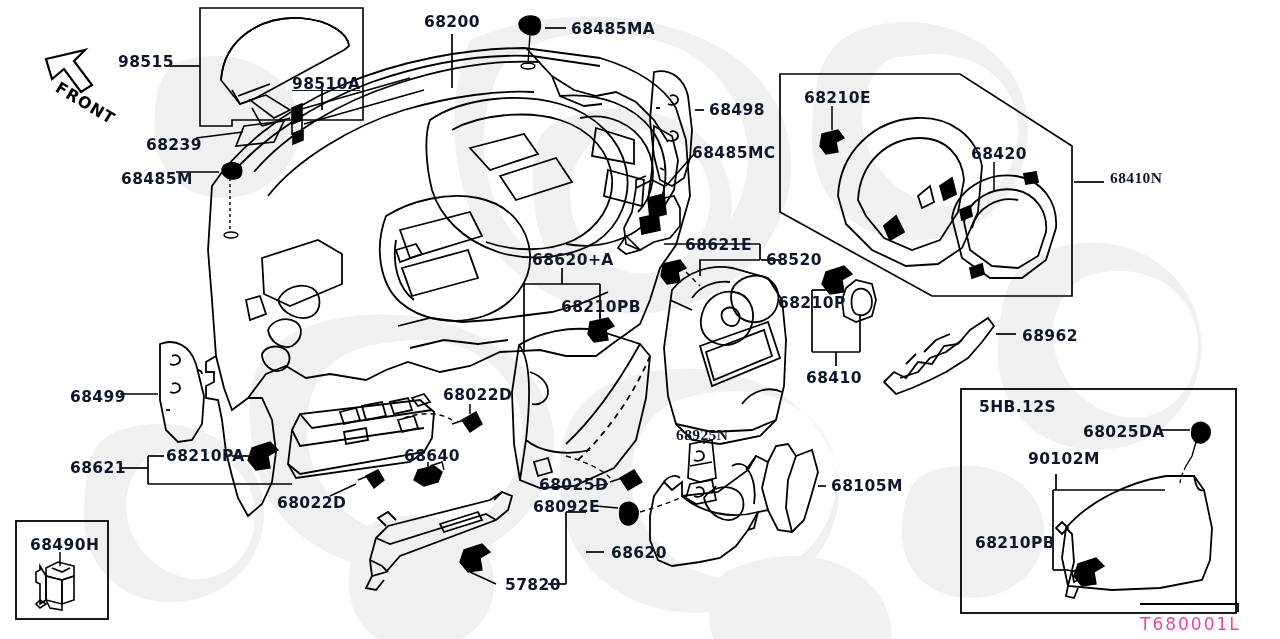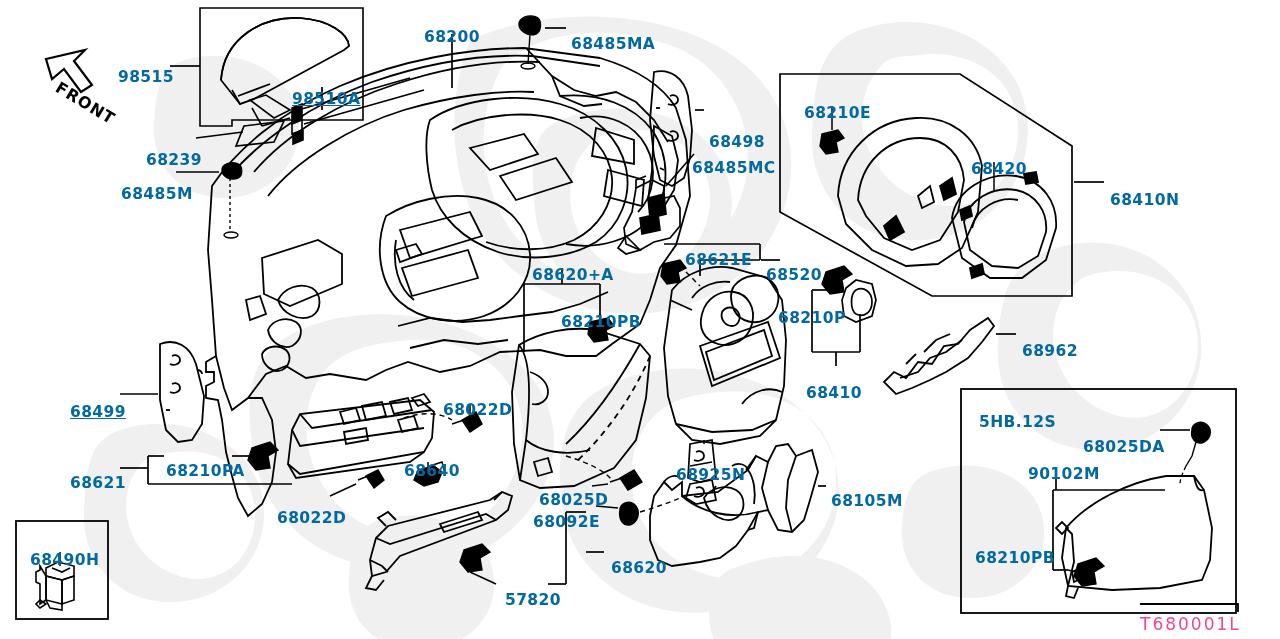--- a/index.html
+++ b/index.html
@@ -1,22 +1,22 @@
 <!DOCTYPE html>
 <html><head>
 <meta charset="utf-8">
 <style>
   html,body{margin:0;padding:0;background:#ffffff;}
   body{width:1280px;height:639px;overflow:hidden;
        font-family:"DejaVu Sans","Liberation Sans",sans-serif;}
   #stage{position:relative;width:1280px;height:639px;background:#fff;}
   #stage svg{position:absolute;left:0;top:0;}
   .lbl{position:absolute;font-family:"DejaVu Sans","Liberation Sans",sans-serif;
-       font-size:15.5px;font-weight:700;color:#0369a1;white-space:nowrap;
-       letter-spacing:0.4px;line-height:1;margin-top:15px;}
+       font-size:15.5px;font-weight:700;color:#0f172a;white-space:nowrap;
+       letter-spacing:0.4px;line-height:1;}
   .diagcode{position:absolute;font-size:17px;font-weight:500;letter-spacing:2px;
             color:#ec4899;font-family:"DejaVu Sans","Liberation Sans",sans-serif;}
   .frontword{position:absolute;font-size:16px;font-weight:700;letter-spacing:1px;
              transform:rotate(31deg);transform-origin:0 0;color:#000;}
 </style>
 </head>
 <body>
 
 <div id="stage">
 
@@ -464,43 +464,43 @@
       <path d="M46,59 L85,50 L74,61 L92,85 L81,92 L64,69 L52,79 Z"></path>
     </g>
   </svg>
 
   <div class="lbl" style="left:118px;top:55px;">98515</div>
   <div class="lbl" style="left:292px;top:77px;text-decoration:underline;">98510A</div>
   <div class="lbl" style="left:146px;top:138px;">68239</div>
   <div class="lbl" style="left:121px;top:172px;">68485M</div>
   <div class="lbl" style="left:424px;top:15px;">68200</div>
   <div class="lbl" style="left:571px;top:22px;">68485MA</div>
-  <div class="lbl" style="left:709px;top:120px;">68498</div>
+  <div class="lbl" style="left:709px;top:103px;">68498</div>
   <div class="lbl" style="left:692px;top:146px;">68485MC</div>
   <div class="lbl" style="left:804px;top:91px;">68210E</div>
   <div class="lbl" style="left:971px;top:147px;">68420</div>
-  <div class="lbl" style="left:1110px;top:178px;">68410N</div>
+  <div class="lbl" style="left:1110px;top:170px;font-family:Liberation Serif, serif;">68410N</div>
   <div class="lbl" style="left:532px;top:253px;">68620+A</div>
   <div class="lbl" style="left:561px;top:300px;">68210PB</div>
   <div class="lbl" style="left:685px;top:238px;">68621E</div>
   <div class="lbl" style="left:766px;top:253px;">68520</div>
   <div class="lbl" style="left:778px;top:296px;text-align:center;">68210P</div>
   <div class="lbl" style="left:806px;top:371px;">68410</div>
   <div class="lbl" style="left:1022px;top:329px;">68962</div>
-  <div class="lbl" style="left:70px;top:390px;text-decoration:underline;">68499</div>
+  <div class="lbl" style="left:70px;top:390px;">68499</div>
   <div class="lbl" style="left:166px;top:449px;">68210PA</div>
   <div class="lbl" style="left:70px;top:461px;">68621</div>
   <div class="lbl" style="left:277px;top:496px;">68022D</div>
   <div class="lbl" style="left:443px;top:388px;">68022D</div>
   <div class="lbl" style="left:404px;top:449px;">68640</div>
   <div class="lbl" style="left:539px;top:478px;">68025D</div>
   <div class="lbl" style="left:533px;top:500px;">68092E</div>
   <div class="lbl" style="left:611px;top:546px;">68620</div>
   <div class="lbl" style="left:505px;top:578px;">57820</div>
-  <div class="lbl" style="left:676px;top:453px;">68925N</div>
+  <div class="lbl" style="left:676px;top:427px;font-family:Liberation Serif, serif;">68925N</div>
   <div class="lbl" style="left:831px;top:479px;">68105M</div>
   <div class="lbl" style="left:979px;top:400px;">5HB.12S</div>
   <div class="lbl" style="left:1083px;top:425px;">68025DA</div>
   <div class="lbl" style="left:1028px;top:452px;">90102M</div>
   <div class="lbl" style="left:975px;top:536px;">68210PB</div>
   <div class="lbl" style="left:30px;top:538px;">68490H</div>
 
   <div class="frontword" style="left:62px;top:78px;">FRONT</div>
 
   <div class="diagcode" style="left:1140px;top:614px;">T680001L</div>

